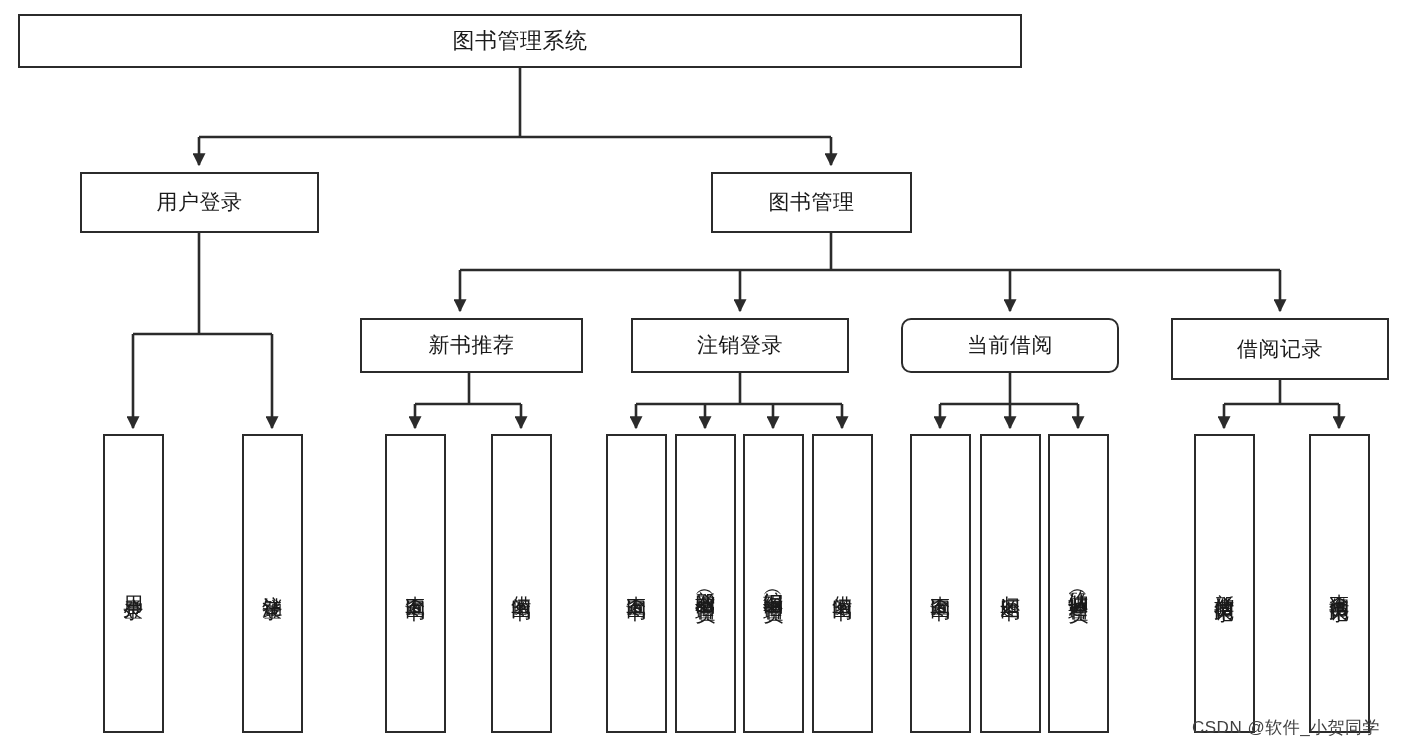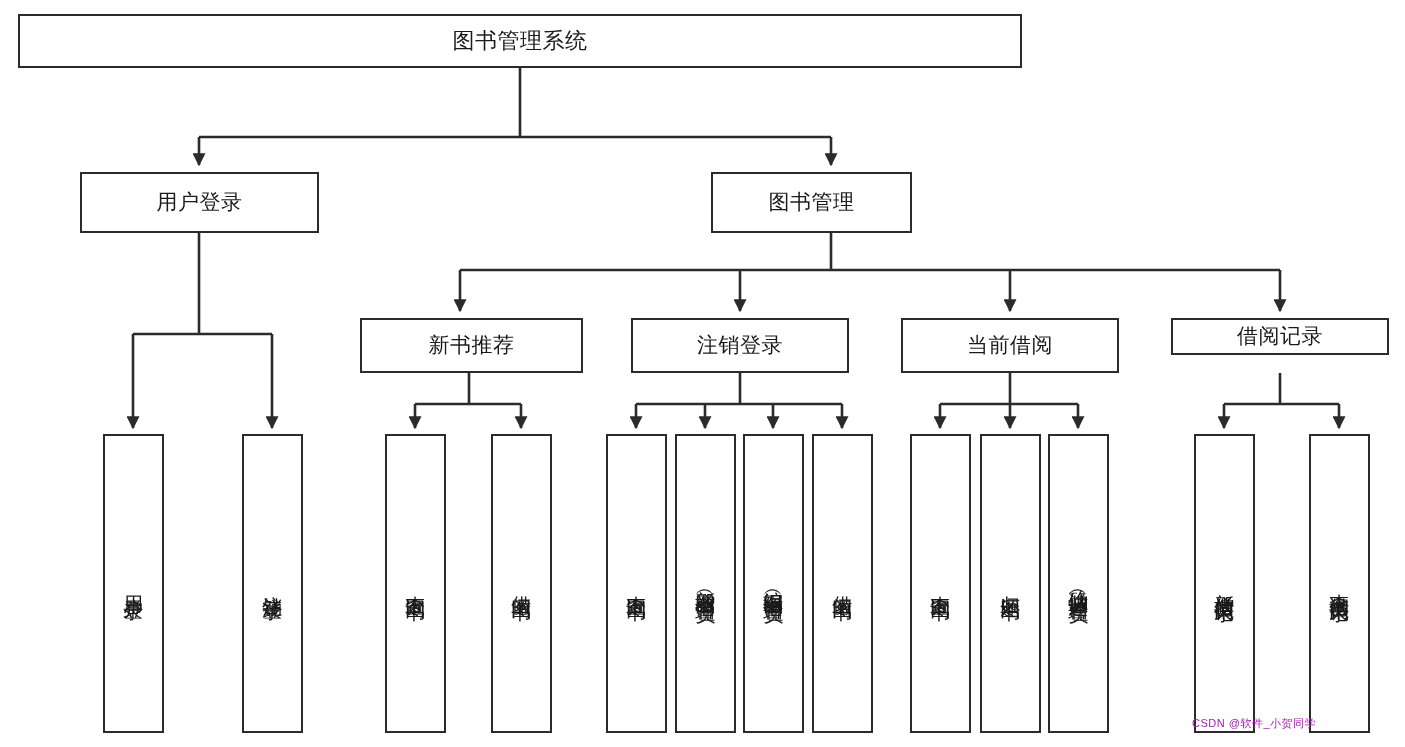--- a/index.html
+++ b/index.html
@@ -60,22 +60,22 @@
   .node.v .label {
     writing-mode: vertical-rl;
     text-orientation: upright;
     font-size: 20px;
     line-height: 1.12;
     letter-spacing: 2px;
     max-height: 100%;
   }
   .watermark {
     position: absolute;
-    font-size: 11px;
-    color: #a21caf;
+    font-size: 17px;
+    color: #404040;
     white-space: nowrap;
     z-index: 5;
     letter-spacing: 0.5px;
   }
 </style>
 </head>
 <body>
 
 <div id="canvas">
 
@@ -139,24 +139,24 @@
   <div class="node h" style="left:711px; top:172px; width:201px; height:61px;">
     <span class="label">图书管理</span>
   </div>
 
   <div class="node h" style="left:360px; top:318px; width:223px; height:55px;">
     <span class="label">新书推荐</span>
   </div>
   <div class="node h" style="left:631px; top:318px; width:218px; height:55px;">
     <span class="label">注销登录</span>
   </div>
-  <div class="node h" style="left:901px; top:318px; width:218px; height:55px;">
+  <div class="node h" style="left:901px; top:318px; width:218px; height:55px;border-radius:10px;">
     <span class="label">当前借阅</span>
   </div>
-  <div class="node h" style="left:1171px; top:318px; width:218px; height:37px;">
+  <div class="node h" style="left:1171px; top:318px; width:218px; height:62px;">
     <span class="label">借阅记录</span>
   </div>
 
   <div class="node v" style="left:103px; top:434px; width:61px; height:299px;">
     <span class="label">用户登录</span>
   </div>
   <div class="node v" style="left:242px; top:434px; width:61px; height:299px;">
     <span class="label">注销登录</span>
   </div>
 

